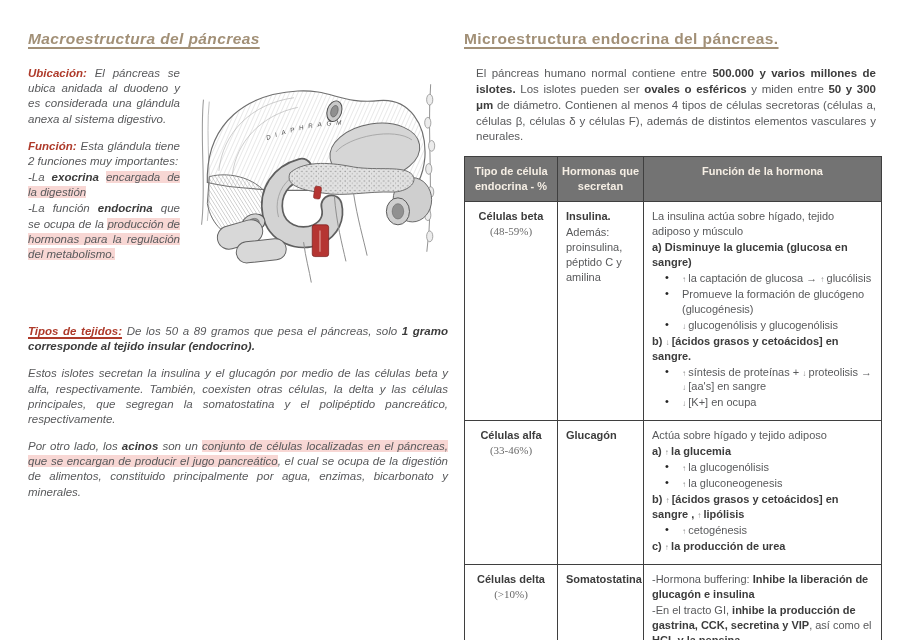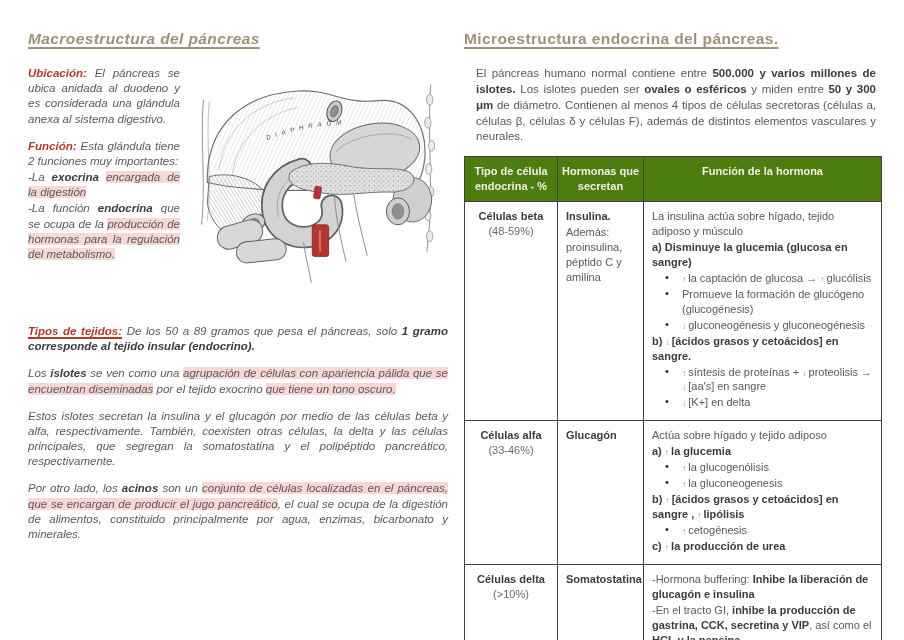--- a/index.html
+++ b/index.html
@@ -23,26 +23,26 @@
   .b{font-weight:700;color:#3c3c3c;text-align:center;}
   .red{color:#ae3a2a;font-weight:700;}
   .ul{text-decoration:underline;text-decoration-thickness:1.5px;text-underline-offset:2px;}
   .hl{background:#f8d7d4;}
   .arw{font-size:8px;color:#8f8f8f;}
 
   .intro-right{font-size:11.5px;line-height:1.38;text-align:justify;margin:0 0 11px 12px;}
 
   table.cells{border-collapse:collapse;width:418px;table-layout:fixed;}
   table.cells th, table.cells td{border:1px solid #3f3f3f;vertical-align:top;}
-  table.cells th{background:#4d7c0f;color:#f5eee4;font-size:11px;font-weight:700;
+  table.cells th{background:#737373;color:#f5eee4;font-size:11px;font-weight:700;
     padding:7px 4px;line-height:1.35;}
   table.cells td{font-size:11px;line-height:1.36;padding:7px 8px 9px 8px;background:#fff;}
   td.type-cell{background:#f9dbd6;text-align:center;}
   .cell-name{font-weight:700;color:#3c3c3c;}
-  .cell-pct{color:#6a6a6a;}
+  .cell-pct{color:#6a6a6a;font-family:Liberation Serif, serif;}
   .cell-line{margin:0 0 1px 0;}
   .cell-line.bullet{position:relative;padding-left:30px;}
   .cell-line .dot{position:absolute;left:13px;top:-1px;color:#222;font-size:11px;}
 
   svg text{font-family:"Liberation Sans", sans-serif;}
 </style>
 </head>
 <body>
 
 <div class="page">
@@ -146,23 +146,20 @@
           <rect x="127" y="152" width="17" height="33" rx="2.5" fill="#b53532" stroke="#7e2220" stroke-width="0.8"></rect>
           <line x1="135" y1="158" x2="135" y2="180" stroke="#d98a84" stroke-width="1.5"></line>
         </svg>
       </div>
     </div>
 
     <div class="para">
         <div class="cell-line"><span class="red ul">Tipos de tejidos:</span><span> De los 50 a 89 gramos que pesa el páncreas, solo </span><span class="b">1 gramo corresponde al tejido insular (endocrino).</span></div>
       </div>
     <div class="para">
-        <div class="cell-line"><span>Los </span><span class="b">islotes</span><span> se ven como una </span><span class="hl">agrupación de células con apariencia pálida que se encuentran diseminadas</span><span> por el tejido exocrino </span><span class="hl">que tiene un tono oscuro.</span></div>
-      </div>
-    <div class="para">
         <div class="cell-line"><span>Estos islotes secretan la insulina y el glucagón por medio de las células beta y alfa, respectivamente. También, coexisten otras células, la delta y  las células principales, que segregan la somatostatina y el polipéptido pancreático, respectivamente.</span></div>
       </div>
     <div class="para">
         <div class="cell-line"><span>Por otro lado, los </span><span class="b">acinos</span><span> son un </span><span class="hl">conjunto de células localizadas en el páncreas, que se encargan de producir el jugo pancreático</span><span>, el cual se ocupa de la digestión de alimentos, constituido principalmente por agua, enzimas, bicarbonato y minerales.</span></div>
       </div>
   </div>
 
   <div class="col col-right">
     <h1 class="doc-title">Microestructura endocrina del páncreas.</h1>
 
@@ -191,24 +188,24 @@
           </td>
           <td>
               <div class="cell-line"><span class="b">Insulina.</span></div>
               <div class="cell-line"><span>Además: proinsulina, péptido C y amilina</span></div>
             </td>
           <td>
               <div class="cell-line"><span>La insulina actúa sobre hígado, tejido adiposo y músculo</span></div>
               <div class="cell-line"><span class="b">a) Disminuye la glucemia (glucosa en sangre)</span></div>
               <div class="cell-line bullet"><span class="dot">•</span><span><span class="arw">↑ </span><span>la captación de glucosa → </span><span class="arw">↑ </span><span>glucólisis</span></span></div>
               <div class="cell-line bullet"><span class="dot">•</span><span><span>Promueve la formación de glucógeno (glucogénesis)</span></span></div>
-              <div class="cell-line bullet"><span class="dot">•</span><span><span class="arw">↓ </span><span>gluconeogénesis y gluconeogénesis</span></span></div>
+              <div class="cell-line bullet"><span class="dot">•</span><span><span class="arw">↓ </span><span>glucogenólisis y glucogenólisis</span></span></div>
               <div class="cell-line"><span class="b">b) </span><span class="arw">↓ </span><span class="b">[ácidos grasos y cetoácidos] en sangre.</span></div>
               <div class="cell-line bullet"><span class="dot">•</span><span><span class="arw">↑ </span><span>síntesis de proteínas + </span><span class="arw">↓ </span><span>proteolisis → </span><span class="arw">↓ </span><span>[aa's] en sangre</span></span></div>
-              <div class="cell-line bullet"><span class="dot">•</span><span><span class="arw">↓ </span><span>[K+] en delta</span></span></div>
+              <div class="cell-line bullet"><span class="dot">•</span><span><span class="arw">↓ </span><span>[K+] en ocupa</span></span></div>
             </td>
         </tr>
         <tr>
           <td class="type-cell">
             <div class="cell-name">Células alfa</div>
             <div class="cell-pct">(33-46%)</div>
           </td>
           <td>
               <div class="cell-line"><span class="b">Glucagón</span></div>
             </td>

